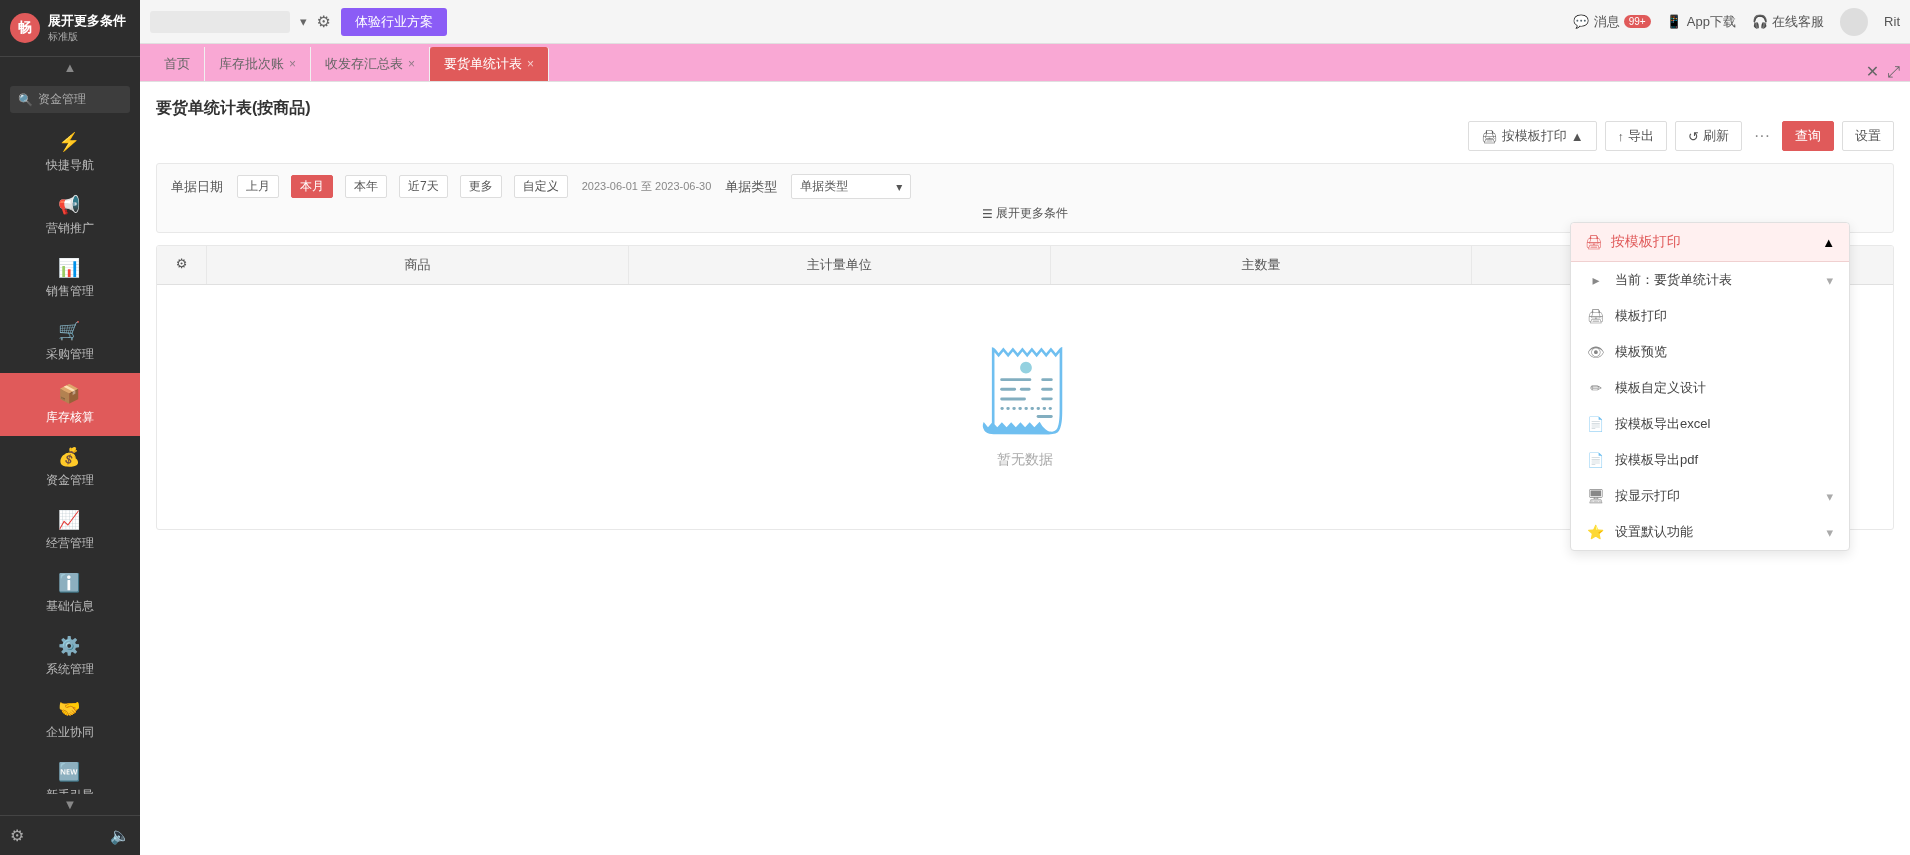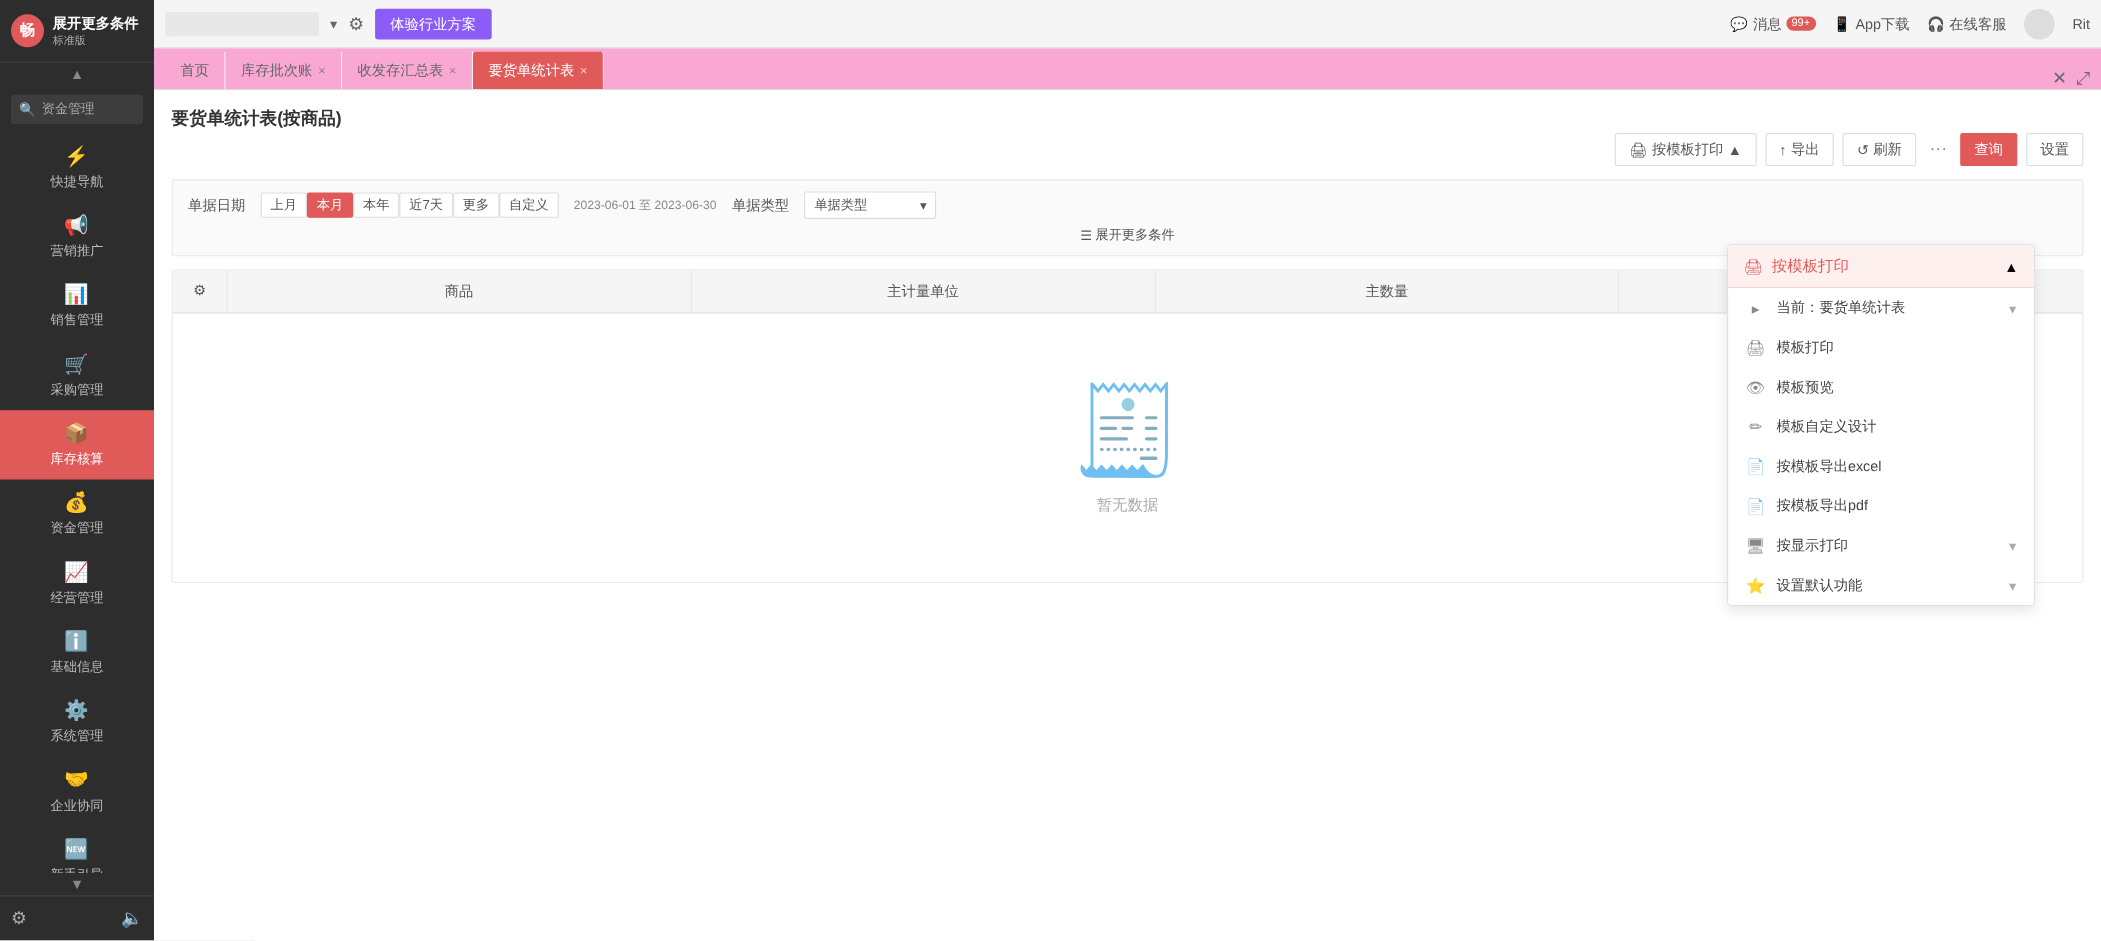--- a/index.html
+++ b/index.html
@@ -46,21 +46,21 @@
     .tab-action-btn { background: none; border: none; cursor: pointer; font-size: 16px; color: #666; }
 
     
     .page-content { flex: 1; background: white; overflow: auto; padding: 16px; position: relative; }
     .page-title { font-size: 16px; font-weight: bold; color: #333; margin-bottom: 2px; }
 
     
     .filters { background: #fafafa; border: 1px solid #e8e8e8; border-radius: 3px; padding: 10px 14px; margin-bottom: 12px; }
     .filter-row { display: flex; align-items: center; gap: 14px; flex-wrap: wrap; }
     .filter-label { color: #555; font-size: 13px; white-space: nowrap; }
-    .date-btns { display: flex; align-items: center; gap: 0; }
+    .date-btns { display: flex; align-items: center; gap: 12px; }
     .date-btn { padding: 2px 8px; border: 1px solid #ddd; background: white; border-radius: 2px; cursor: pointer; font-size: 12px; color: #555; }
     .date-btn.active { background: #e05a5a; color: white; border-color: #e05a5a; }
     .date-range { color: #888; font-size: 11px; }
     .filter-select { border: 1px solid #ddd; border-radius: 2px; padding: 3px 8px; font-size: 12px; color: #555; background: white; cursor: pointer; display: flex; align-items: center; gap: 5px; min-width: 120px; }
     .expand-more { display: flex; justify-content: center; margin-top: 6px; }
     .expand-more-btn { color: #555; font-size: 12px; cursor: pointer; display: flex; align-items: center; gap: 3px; background: none; border: none; }
 
     
     .table-container { border: 1px solid #e8e8e8; border-radius: 3px; overflow: hidden; }
     .table-header { display: flex; background: #f5f5f5; border-bottom: 1px solid #e0e0e0; }

